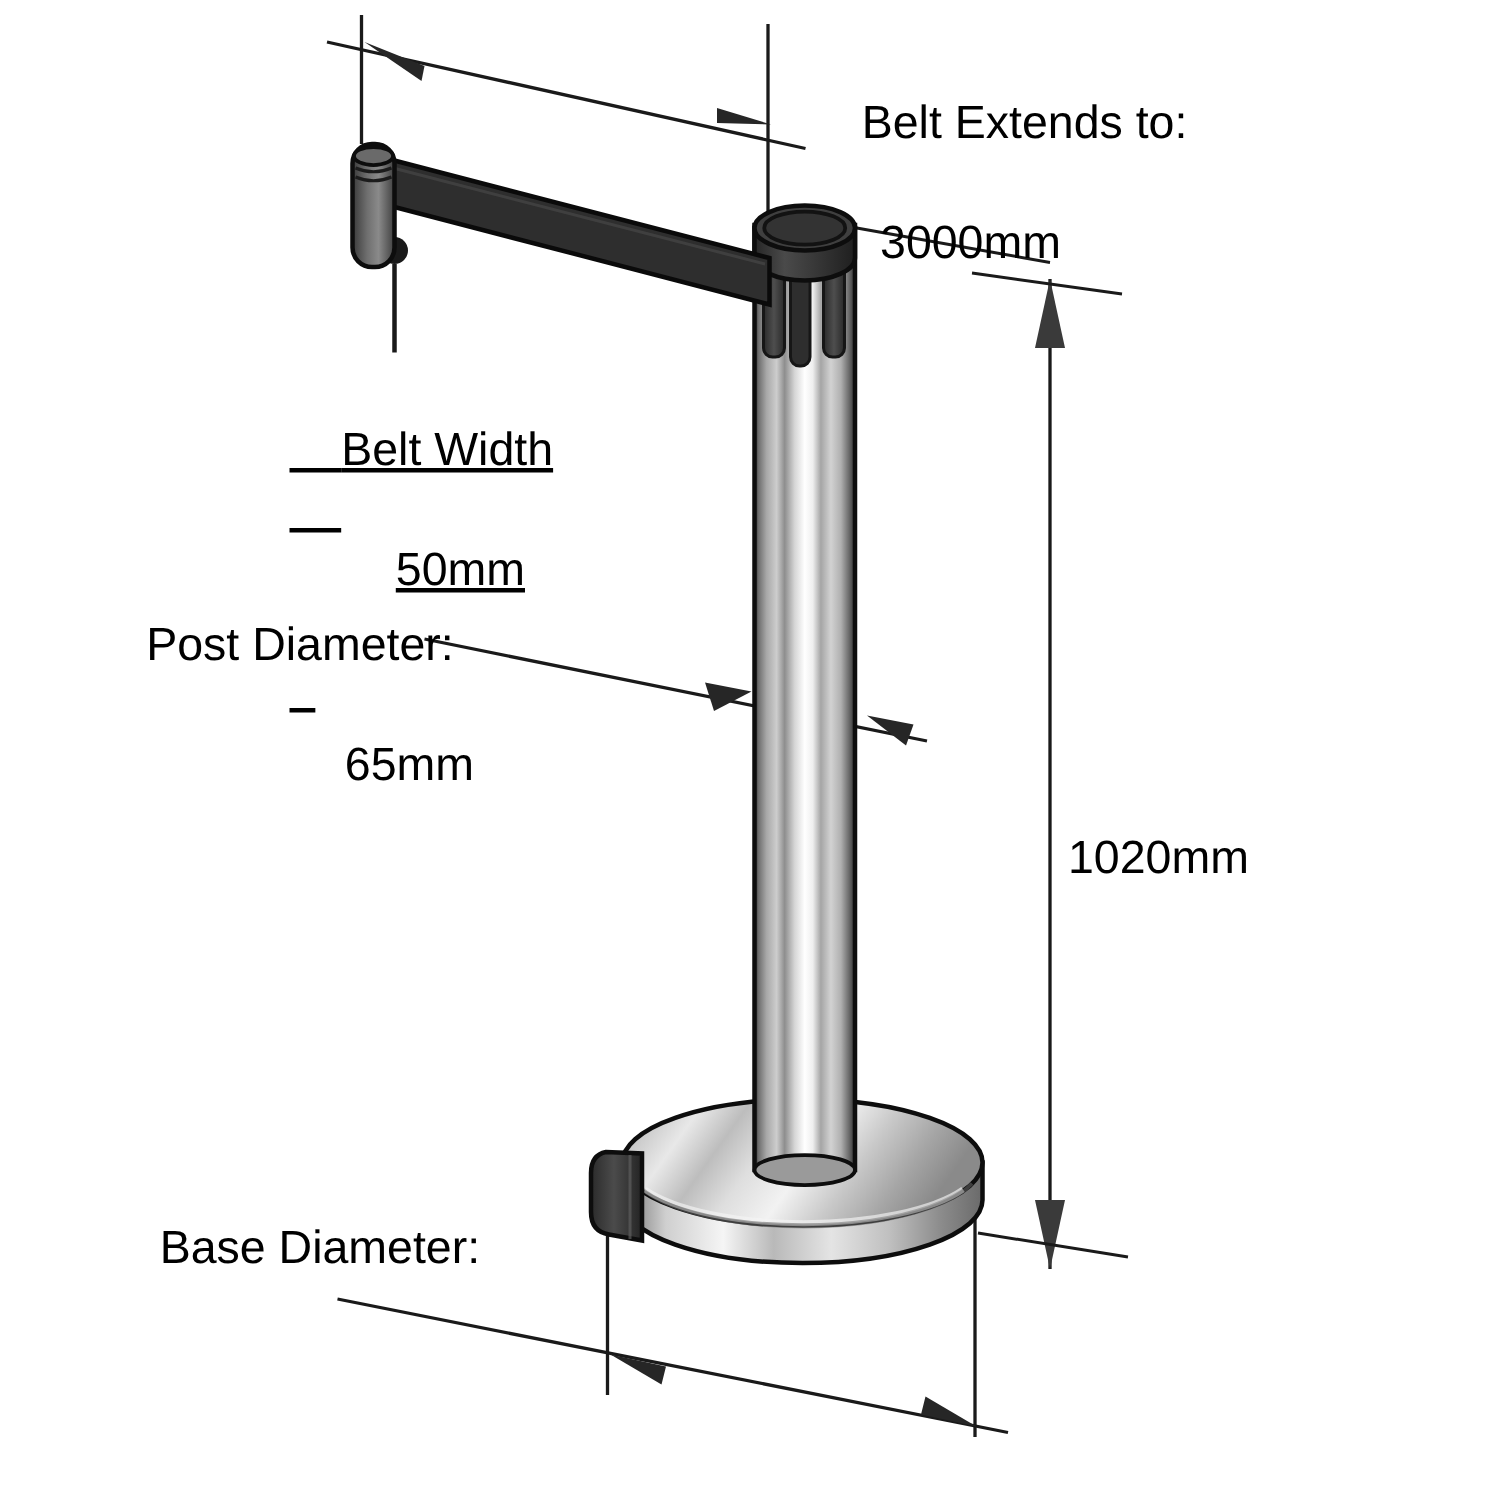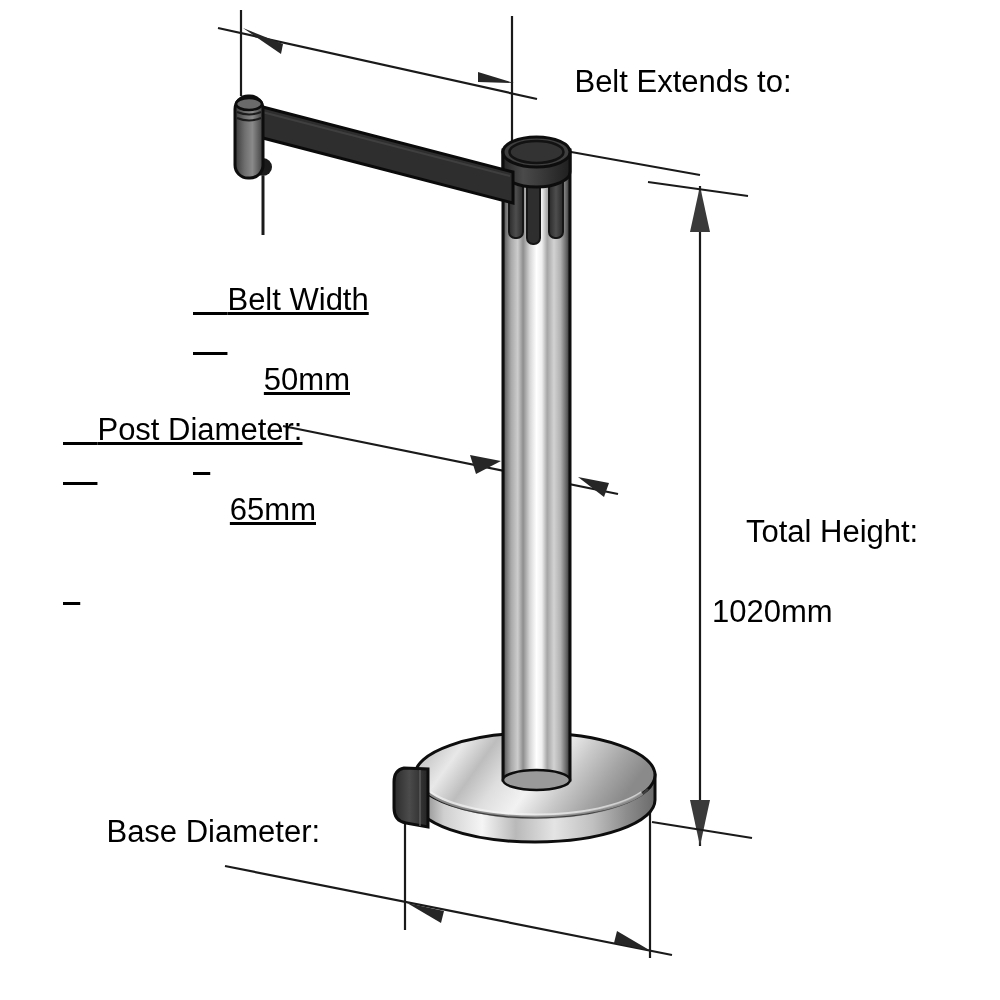--- a/index.html
+++ b/index.html
@@ -59,21 +59,20 @@
     text-align: left;
     text-decoration: underline;
   }
   #label-belt-width .dim-value { text-align: right; width: 157px; }
 
   #label-post-diameter {
     left: 63px;
     top: 370px;
     width: 300px;
     text-align: left;
-    text-decoration: underline;
   }
   #label-post-diameter .dim-value { text-align: right; width: 253px; }
 
   #label-total-height {
     left: 712px;
     top: 472px;
     width: 290px;
     text-align: left;
   }
   #label-total-height .dim-value { text-align: left; width: 222px; }
@@ -242,34 +241,34 @@
         <rect x="235" y="96" width="28" height="82" rx="13" fill="url(#clipGrad)" stroke="#0d0d0d" stroke-width="3"></rect>
         <path d="M 237,112 q 12,5 24,0" fill="none" stroke="#1c1c1c" stroke-width="2"></path>
         <path d="M 237,118 q 12,5 24,0" fill="none" stroke="#1c1c1c" stroke-width="2"></path>
         <ellipse cx="249" cy="104" rx="13" ry="6" fill="#6a6a6a" stroke="#0d0d0d" stroke-width="2.5"></ellipse>
       </g>
     </g>
   </svg>
 
   <div class="dim-label label-left" id="label-belt-extends">
     <span>Belt Extends to:</span>
+    <span class="dim-value">3000mm</span>
   </div>
 
   <div class="dim-label label-left" id="label-belt-width">
     <span>Belt Width</span>
     <span class="dim-value">50mm</span>
   </div>
 
   <div class="dim-label label-left" id="label-post-diameter">
     <span>Post Diameter:</span>
     <span class="dim-value">65mm</span>
   </div>
 
   <div class="dim-label label-left" id="label-total-height">
-    <span>Total Height:</span>
     <span class="dim-value">1020mm</span>
   </div>
 
   <div class="dim-label label-left" id="label-base-diameter">
     <span>Base Diameter:</span>
   </div>
 
 </div>
 
 </body></html>

